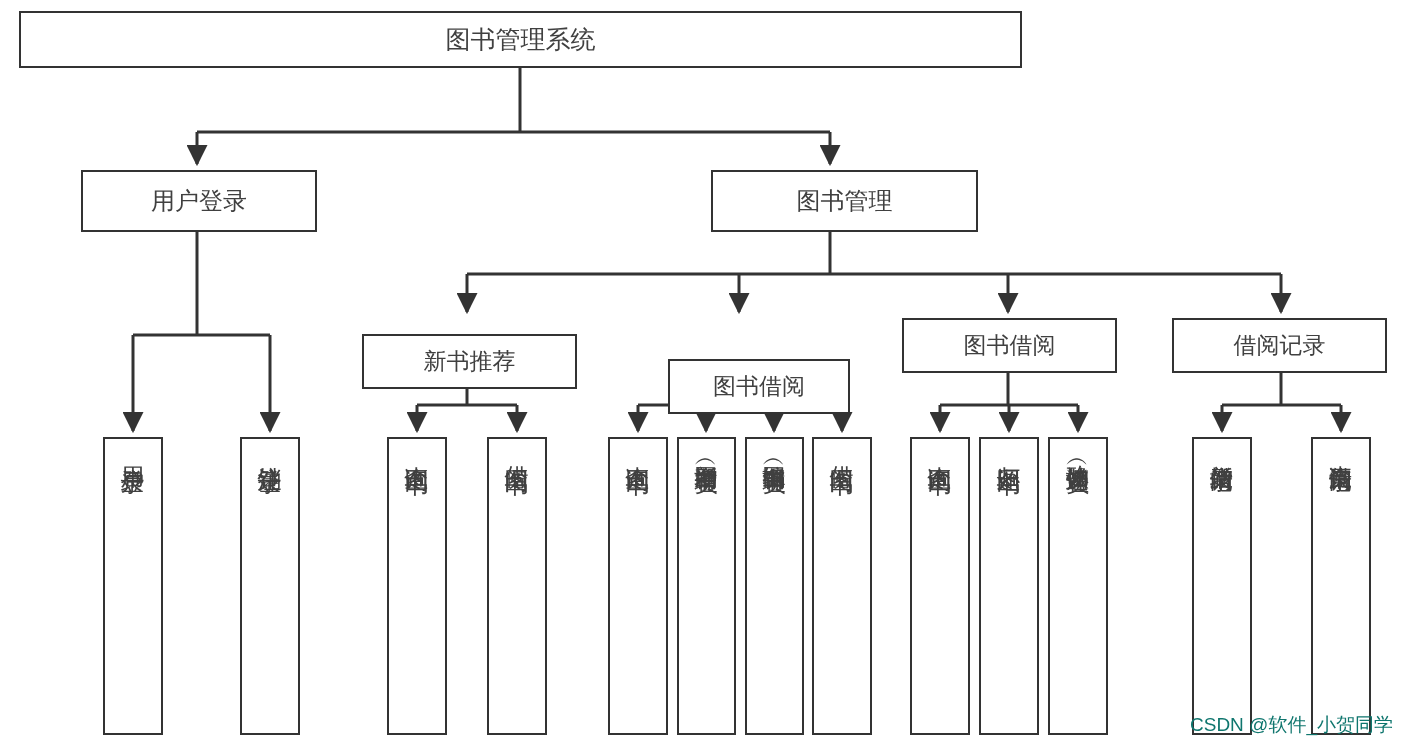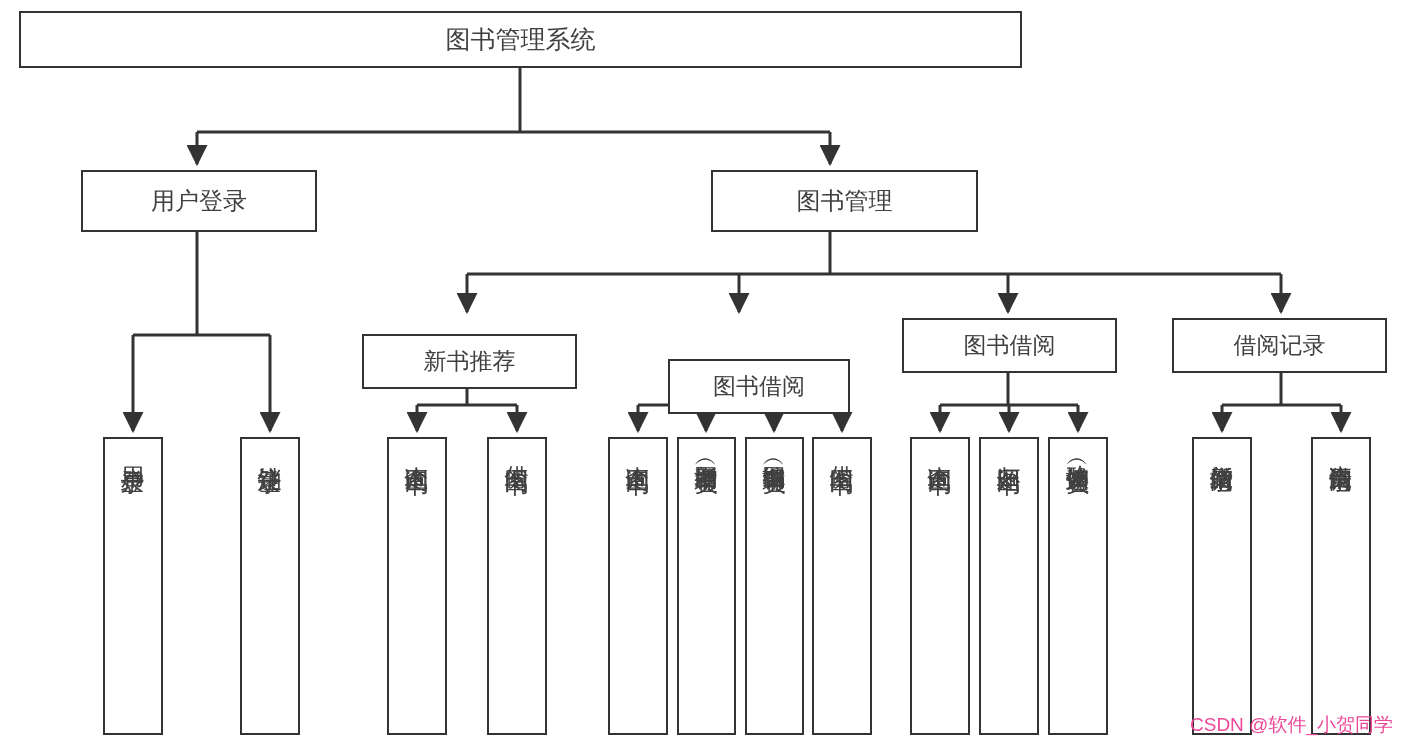--- a/index.html
+++ b/index.html
@@ -58,21 +58,21 @@
     letter-spacing: 2px;
     line-height: 1.05;
     white-space: nowrap;
   }
   .node-leaf.tall-text .label { font-size: 23px; letter-spacing: 1px; }
   .watermark {
     position: absolute;
     left: 1190px;
     top: 712px;
     font-size: 19px;
-    color: #ec4899;
+    color: #0f766e;
     white-space: nowrap;
     z-index: 5;
   }
 </style>
 </head>
 <body>
 
 <div id="canvas">
 
   <svg id="edges" viewBox="0 0 1405 747" xmlns="http://www.w3.org/2000/svg">

